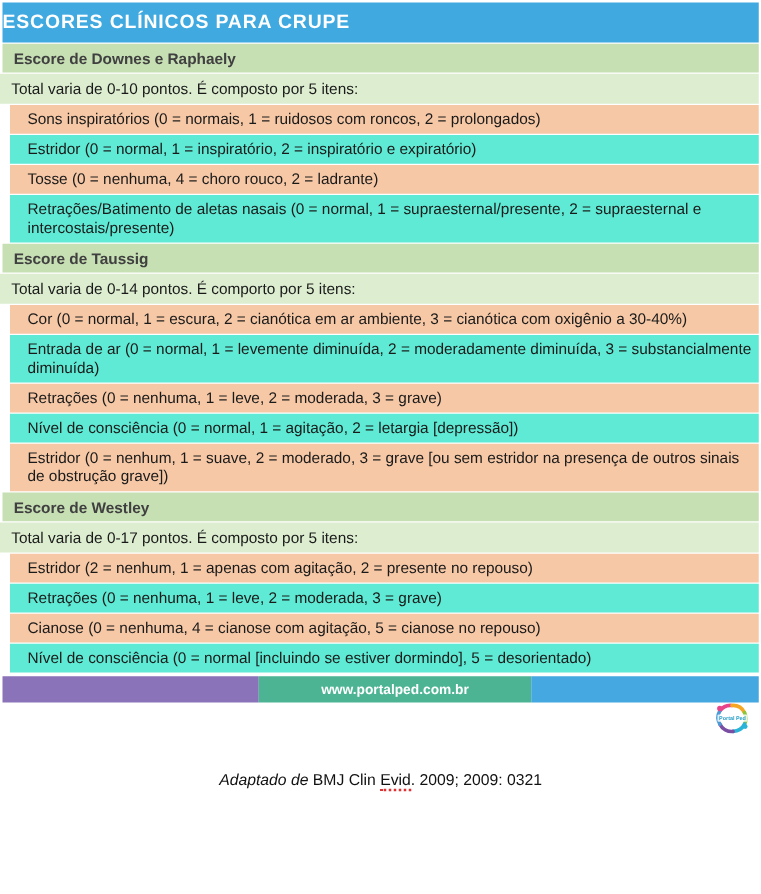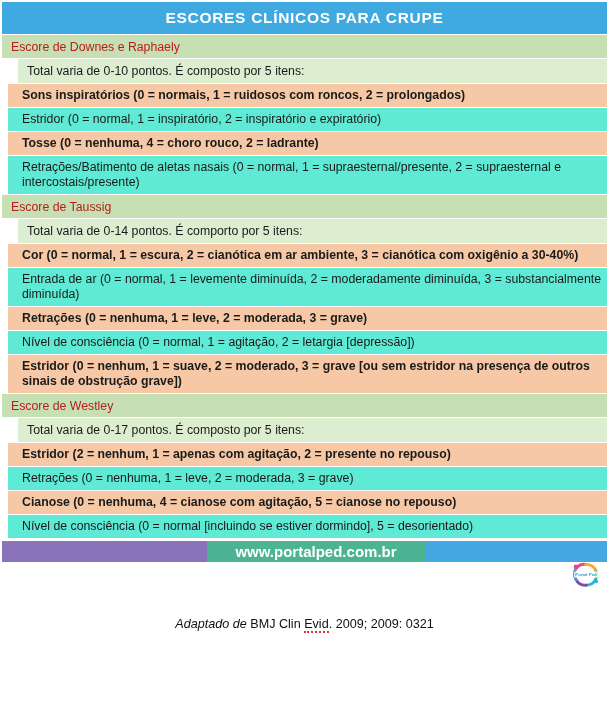--- a/index.html
+++ b/index.html
@@ -22,21 +22,20 @@
     box-sizing: border-box;
     background: #ffffff;
   }
 
   
   .title-bar {
     background: #3fa9e0;
     height: 32px;
     display: flex;
     align-items: center;
-    justify-content: center;
     margin: 2px 2px 1px 2px;
   }
   .title-bar .title-text {
     color: #ffffff;
     font-size: 15.5px;
     font-weight: bold;
     letter-spacing: 0.7px;
   }
 
   
@@ -44,49 +43,49 @@
     background: #c6dfb3;
     height: 23px;
     display: flex;
     align-items: center;
     padding-left: 9px;
     margin: 0 2px 1px 2px;
     box-sizing: border-box;
   }
   .section-head span {
     font-size: 12.3px;
-    font-weight: normal;
-    color: #b91c1c;
+    font-weight: bold;
+    color: #404040;
   }
 
   
   .section-sub {
     background: #ddeed0;
     height: 24px;
     display: flex;
     align-items: center;
     padding-left: 9px;
-    margin: 0 2px 1px 18px;
+    margin: 0 2px 1px 0;
     box-sizing: border-box;
   }
   .section-sub span {
     font-size: 12.3px;
     color: #1a1a1a;
   }
 
   
   .item-row {
     margin: 0 2px 1px 8px;
     padding: 4px 6px 4px 14px;
     box-sizing: border-box;
     font-size: 12.3px;
     line-height: 15px;
     color: #1a1a1a;
   }
-  .item-row.dark  { background: #f6c8a6; font-weight: bold; }
+  .item-row.dark  { background: #f6c8a6; }
   .item-row.light { background: #5eead4; }
 
   .item-row sub {
     font-size: 9px;
     vertical-align: baseline;
     position: relative;
     top: 2px;
   }
 
   
@@ -98,21 +97,21 @@
   .footer-bar .seg-purple { background: #8a73b8; width: 205px; }
   .footer-bar .seg-teal {
     background: #4cb493;
     width: 218px;
     display: flex;
     align-items: center;
     justify-content: center;
   }
   .footer-bar .seg-teal span {
     color: #ffffff;
-    font-size: 15px;
+    font-size: 11px;
     font-weight: bold;
   }
   .footer-bar .seg-blue { background: #45a8e0; flex: 1; }
 
   
   .caption-row {
     position: relative;
     height: 28px;
     margin: 0 2px;
   }

